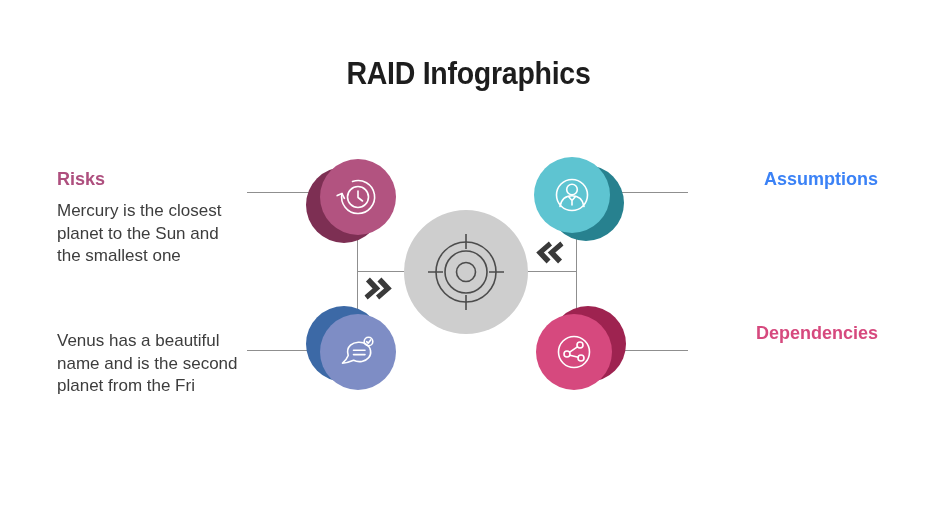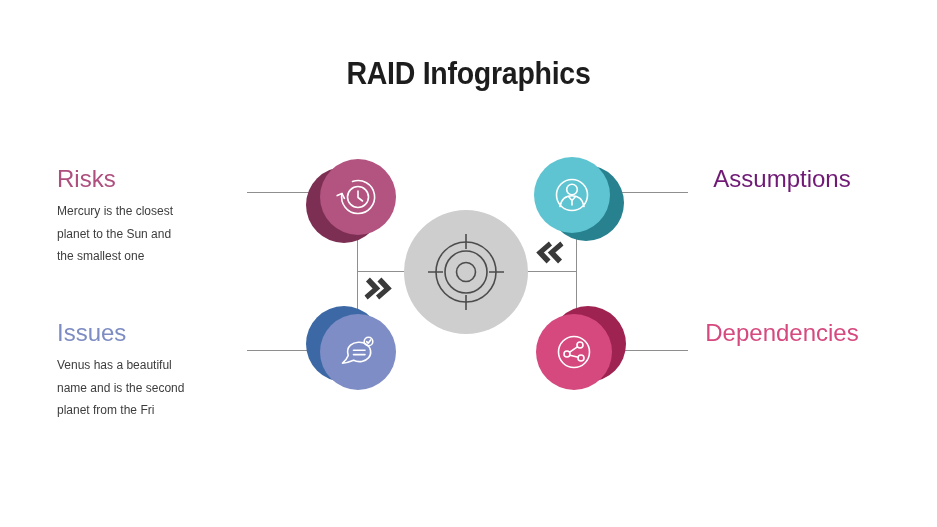--- a/index.html
+++ b/index.html
@@ -7,31 +7,31 @@
     position:relative; width:937px; height:417px; background:#ffffff;
     font-family:"Liberation Sans","DejaVu Sans",sans-serif; overflow:hidden;
   }
   .title {
     position:absolute; left:0; right:0; top:56px; margin:0;
     text-align:center; font-size:31px; font-weight:bold; color:#1d1d1d;
     transform:scaleX(0.92); letter-spacing:-0.3px;
   }
   
   .tb { position:absolute; width:192px; }
-  .tb h2 { margin:0; font-size:24px; font-weight:normal; line-height:24px; letter-spacing:0; }
-  .tb p { margin:9px 0 0 0; font-size:12px; line-height:22.5px; color:#3d3d3d; white-space:pre-line; }
+  .tb h2 { margin:0; font-size:18px; font-weight:bold; line-height:24px; letter-spacing:0; }
+  .tb p { margin:9px 0 0 0; font-size:17px; line-height:22.5px; color:#3d3d3d; white-space:pre-line; }
   .tb-left  { text-align:left; }
   .tb-right { text-align:right; }
   #tb-risks        { left:57px;  top:167px; }
   #tb-issues       { left:57px;  top:321px; }
   #tb-assumptions  { right:59px; top:167px; }
-  #tb-dependencies { right:59px; top:321px;text-align:center; }
+  #tb-dependencies { right:59px; top:321px; }
   #tb-risks h2        { color:#ae4f7e; }
   #tb-issues h2       { color:#7d8cc2; }
-  #tb-assumptions h2  { color:#701a75;text-align:center; }
+  #tb-assumptions h2  { color:#3b82f6; }
   #tb-dependencies h2 { color:#d6497e; }
 
   
   .line { position:absolute; background:#8f8f8f; z-index:1; }
   .hline { height:1px; }
   .vline { width:1px; }
   #line-risks        { left:247px; top:192px; width:85px; }
   #line-assumptions  { left:600px; top:192px; width:88px; }
   #line-issues       { left:247px; top:350px; width:85px; }
   #line-dependencies { left:600px; top:350px; width:88px; }
@@ -81,21 +81,20 @@
   <h1 class="title">RAID Infographics</h1>
 
   <section class="tb tb-left" id="tb-risks">
     <h2>Risks</h2>
     <p>Mercury is the closest
 planet to the Sun and
 the smallest one</p>
   </section>
 
   <section class="tb tb-left" id="tb-issues">
-    <h2>Issues</h2>
     <p>Venus has a beautiful
 name and is the second
 planet from the Fri</p>
   </section>
 
   <section class="tb tb-right" id="tb-assumptions">
     <h2>Assumptions</h2>
   </section>
 
   <section class="tb tb-right" id="tb-dependencies">

